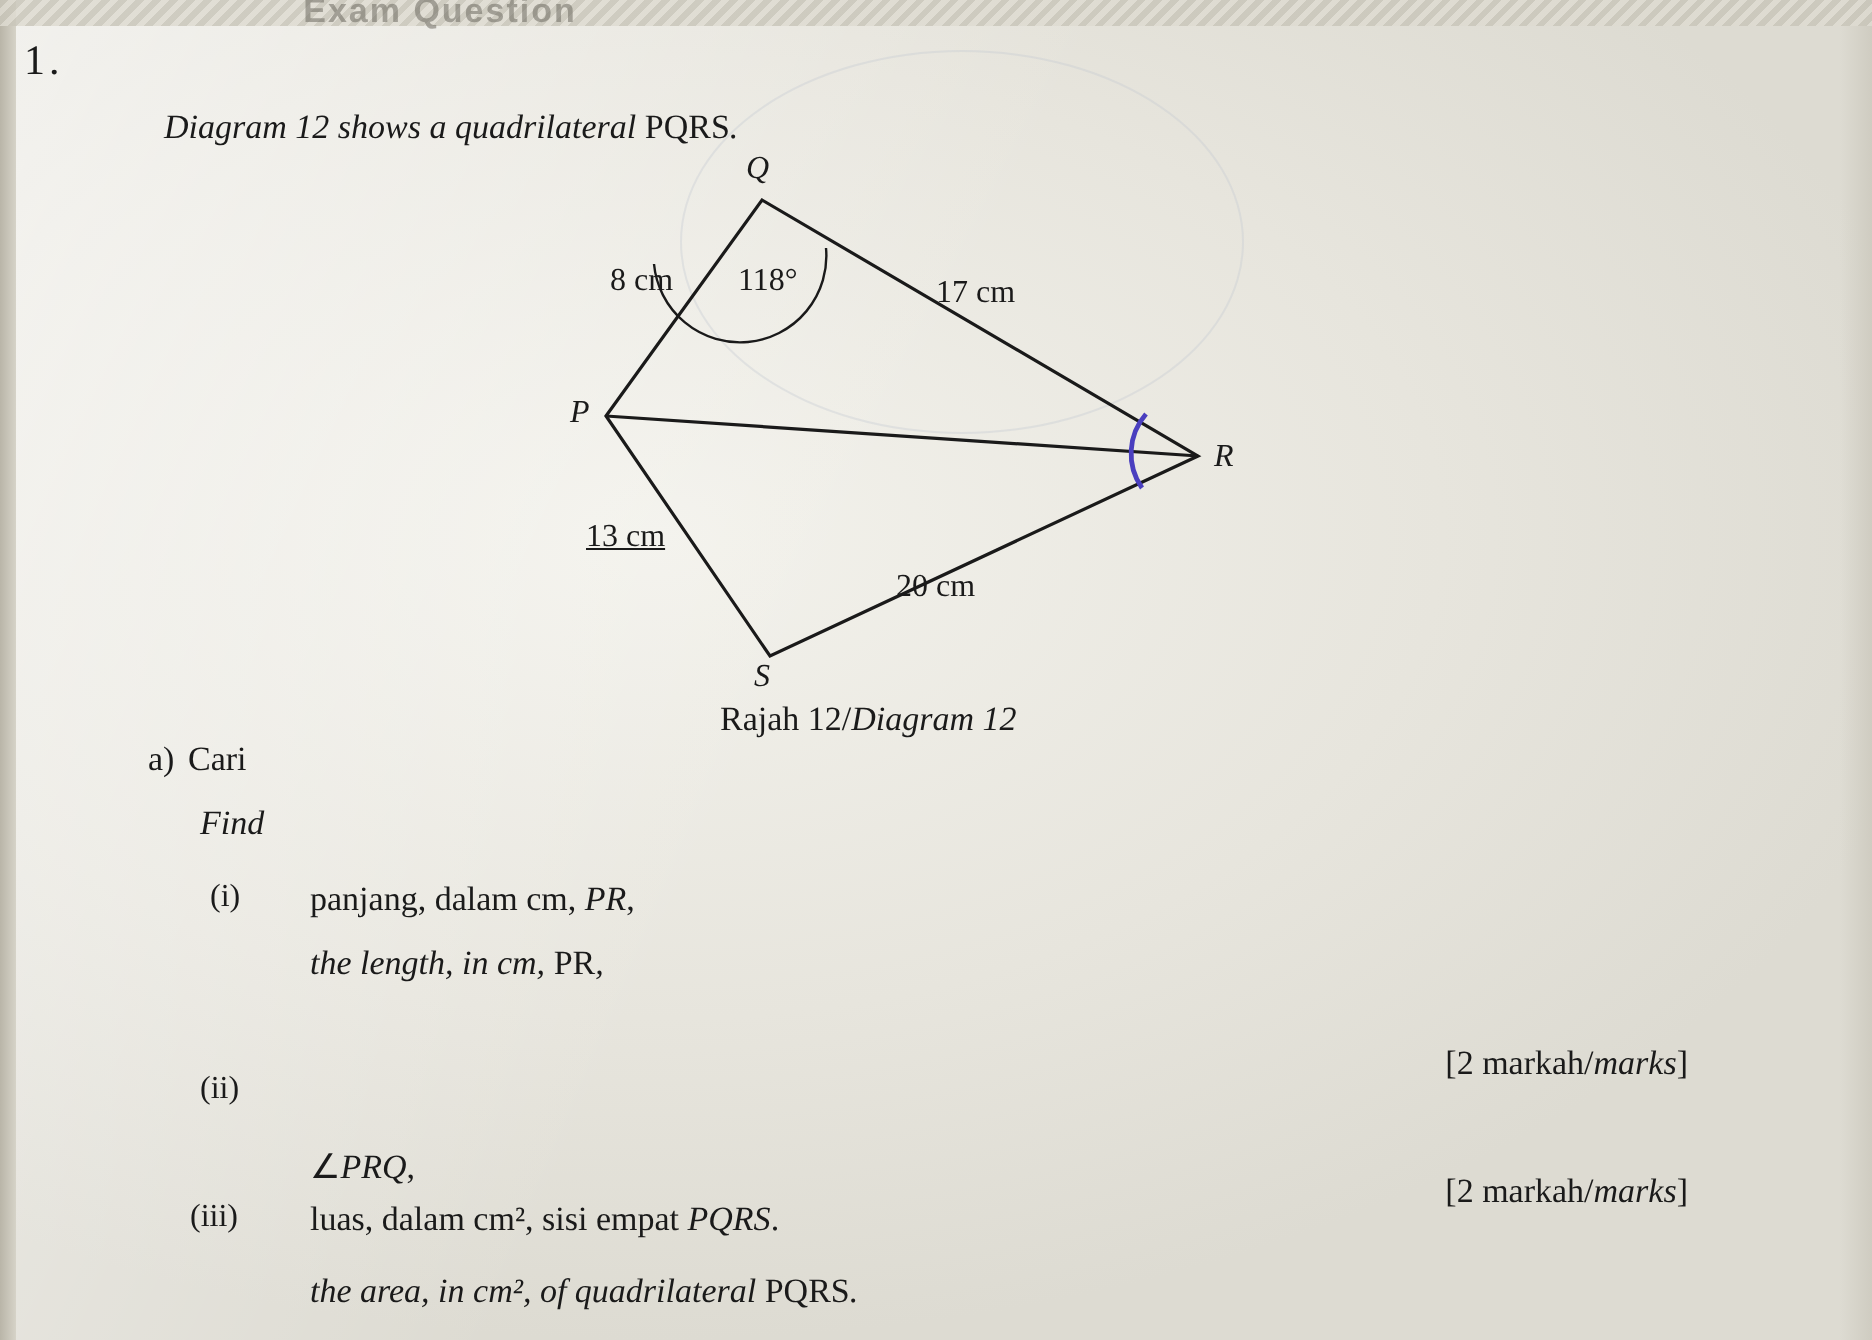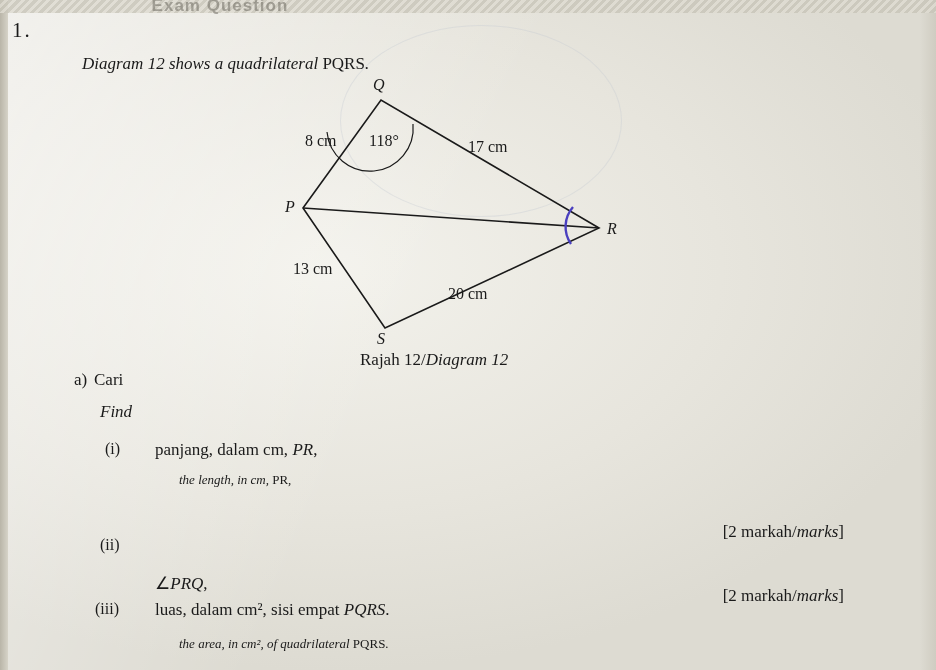--- a/index.html
+++ b/index.html
@@ -149,23 +149,22 @@
   .sub-label {
     position: absolute;
     font-size: 16px;
   }
   .sub-text {
     position: absolute;
     font-size: 17px;
   }
   .sub-text-en {
     position: absolute;
-    font-size: 13px;
+    font-size: 17px;
     font-style: italic;
-    margin-left: 24px;
   }
   .marks {
     position: absolute;
     font-size: 17px;
     right: 92px;
     text-align: right;
     white-space: nowrap;
   }
   .marks .it { font-style: italic; }
 </style>
@@ -203,21 +202,21 @@
     </svg>
 
     <div class="lbl" style="left:118px; top:-4px; font-style:italic;">Q</div>
     <div class="lbl" style="left:30px; top:118px; font-style:italic;">P</div>
     <div class="lbl" style="left:352px; top:140px; font-style:italic;">R</div>
     <div class="lbl" style="left:122px; top:250px; font-style:italic;">S</div>
 
     <div class="lbl" style="left:50px; top:52px;">8 cm</div>
     <div class="lbl" style="left:114px; top:52px;">118°</div>
     <div class="lbl" style="left:213px; top:58px;">17 cm</div>
-    <div class="lbl" style="left:38px; top:180px;">13 cm</div>
+    <div class="lbl" style="left:38px; top:180px;text-decoration:underline;">13 cm</div>
     <div class="lbl" style="left:193px; top:205px;">20 cm</div>
   </div>
 
   <div class="fig-caption">
     <span>Rajah 12/</span><span class="it">Diagram 12</span>
   </div>
 
   <div class="part-a-label">a)</div>
   <div class="part-a-text">Cari</div>
   <div class="part-a-text-en">Find</div>

